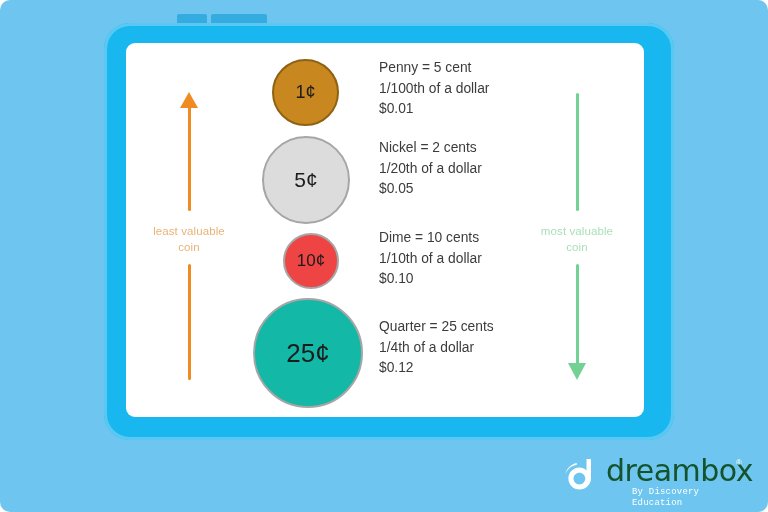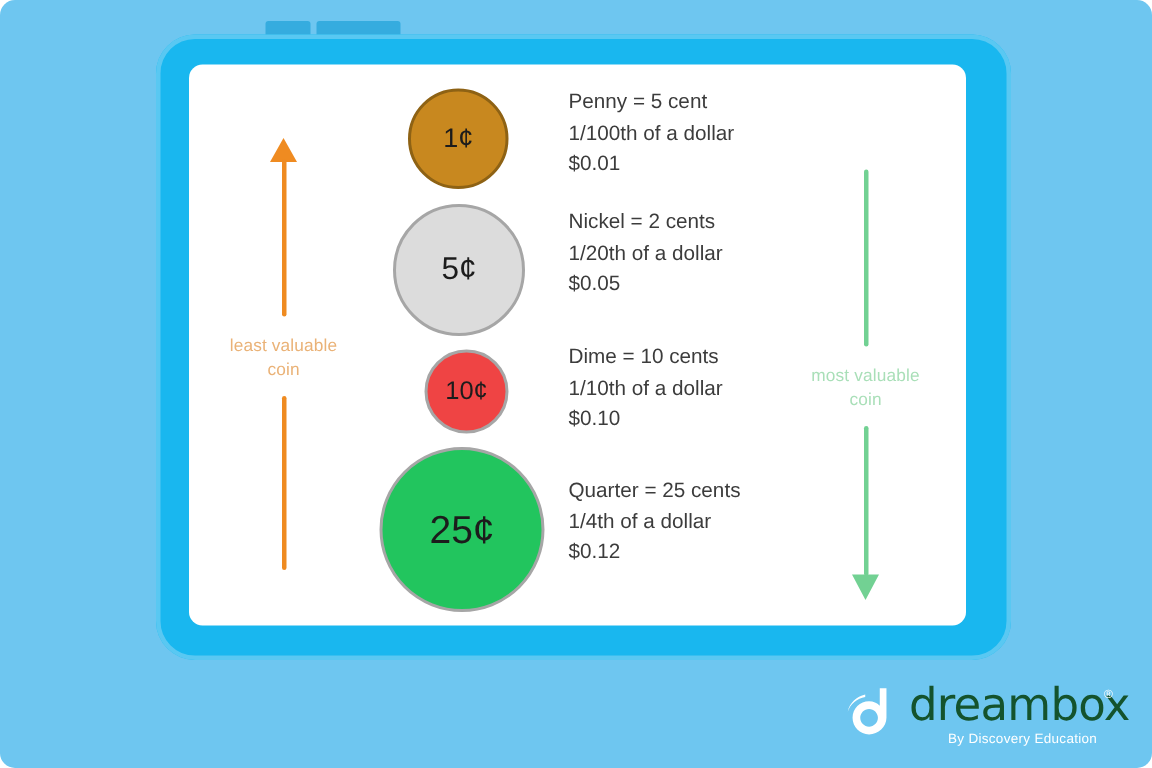--- a/index.html
+++ b/index.html
@@ -75,21 +75,21 @@
   }
 
   
   .arrow-col {
     position: absolute;
     top: 0;
     width: 110px;
     height: 374px;
   }
   #arrow-left-col { left: 8px; }
-  #arrow-right-col { left: 396px; margin-top: 20px; }
+  #arrow-right-col { left: 396px; }
 
   .arrow-line {
     position: absolute;
     left: 50%;
     width: 3px;
     margin-left: -1.5px;
     border-radius: 2px;
   }
   .arrow-head {
     position: absolute;
@@ -186,21 +186,21 @@
     height: 52px;
     background: #ef4444;
     border: 2px solid #a6a6a6;
     font-size: 17px;
   }
   #coin-quarter {
     left: 127px;
     top: 255px;
     width: 106px;
     height: 106px;
-    background: #22c55e;
+    background: #14b8a6;
     border: 2px solid #a6a6a6;
     font-size: 26px;
   }
 
   
   .desc {
     position: absolute;
     left: 253px;
     width: 170px;
     font-size: 13.8px;
@@ -246,21 +246,21 @@
     font-size: 8px;
     color: #ffffff;
   }
   #logo-tagline {
     position: absolute;
     left: 70px;
     top: 32px;
     font-size: 9px;
     line-height: 11px;
     color: #ffffff;
-    font-family: Liberation Sans, sans-serif;
+    font-family: Liberation Mono, monospace;
     letter-spacing: 0.2px;
   }
 </style>
 </head>
 <body>
 
 <div id="stage">
 
   <div id="tablet-top-tab-left"></div>
   <div id="tablet-top-tab-right"></div>

